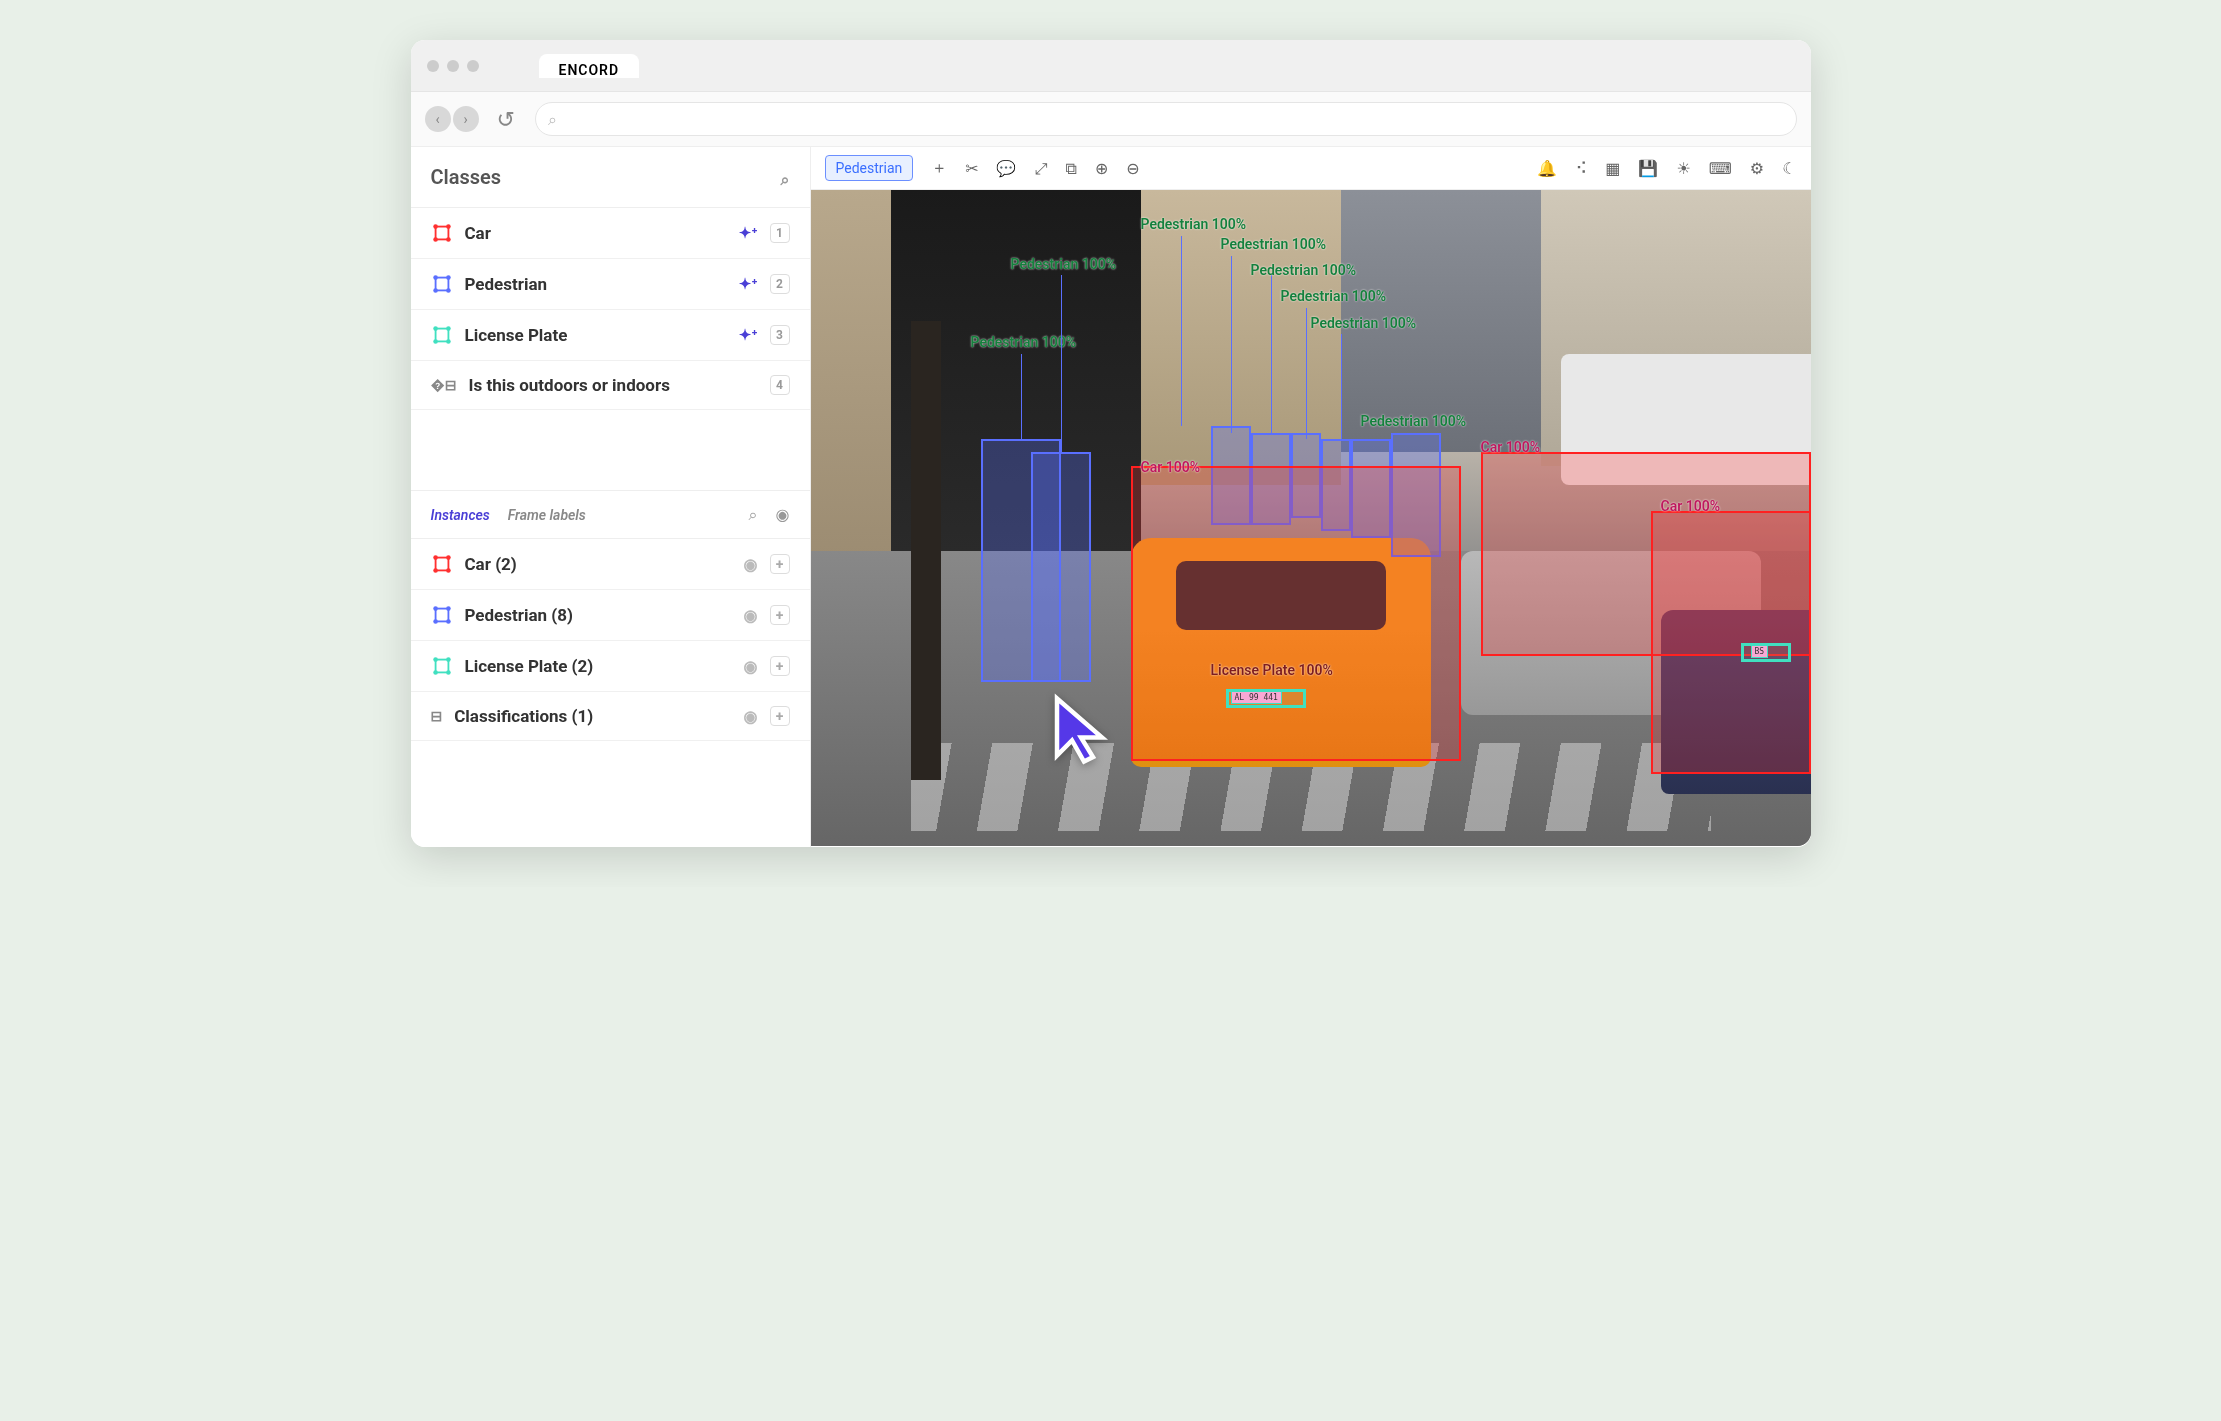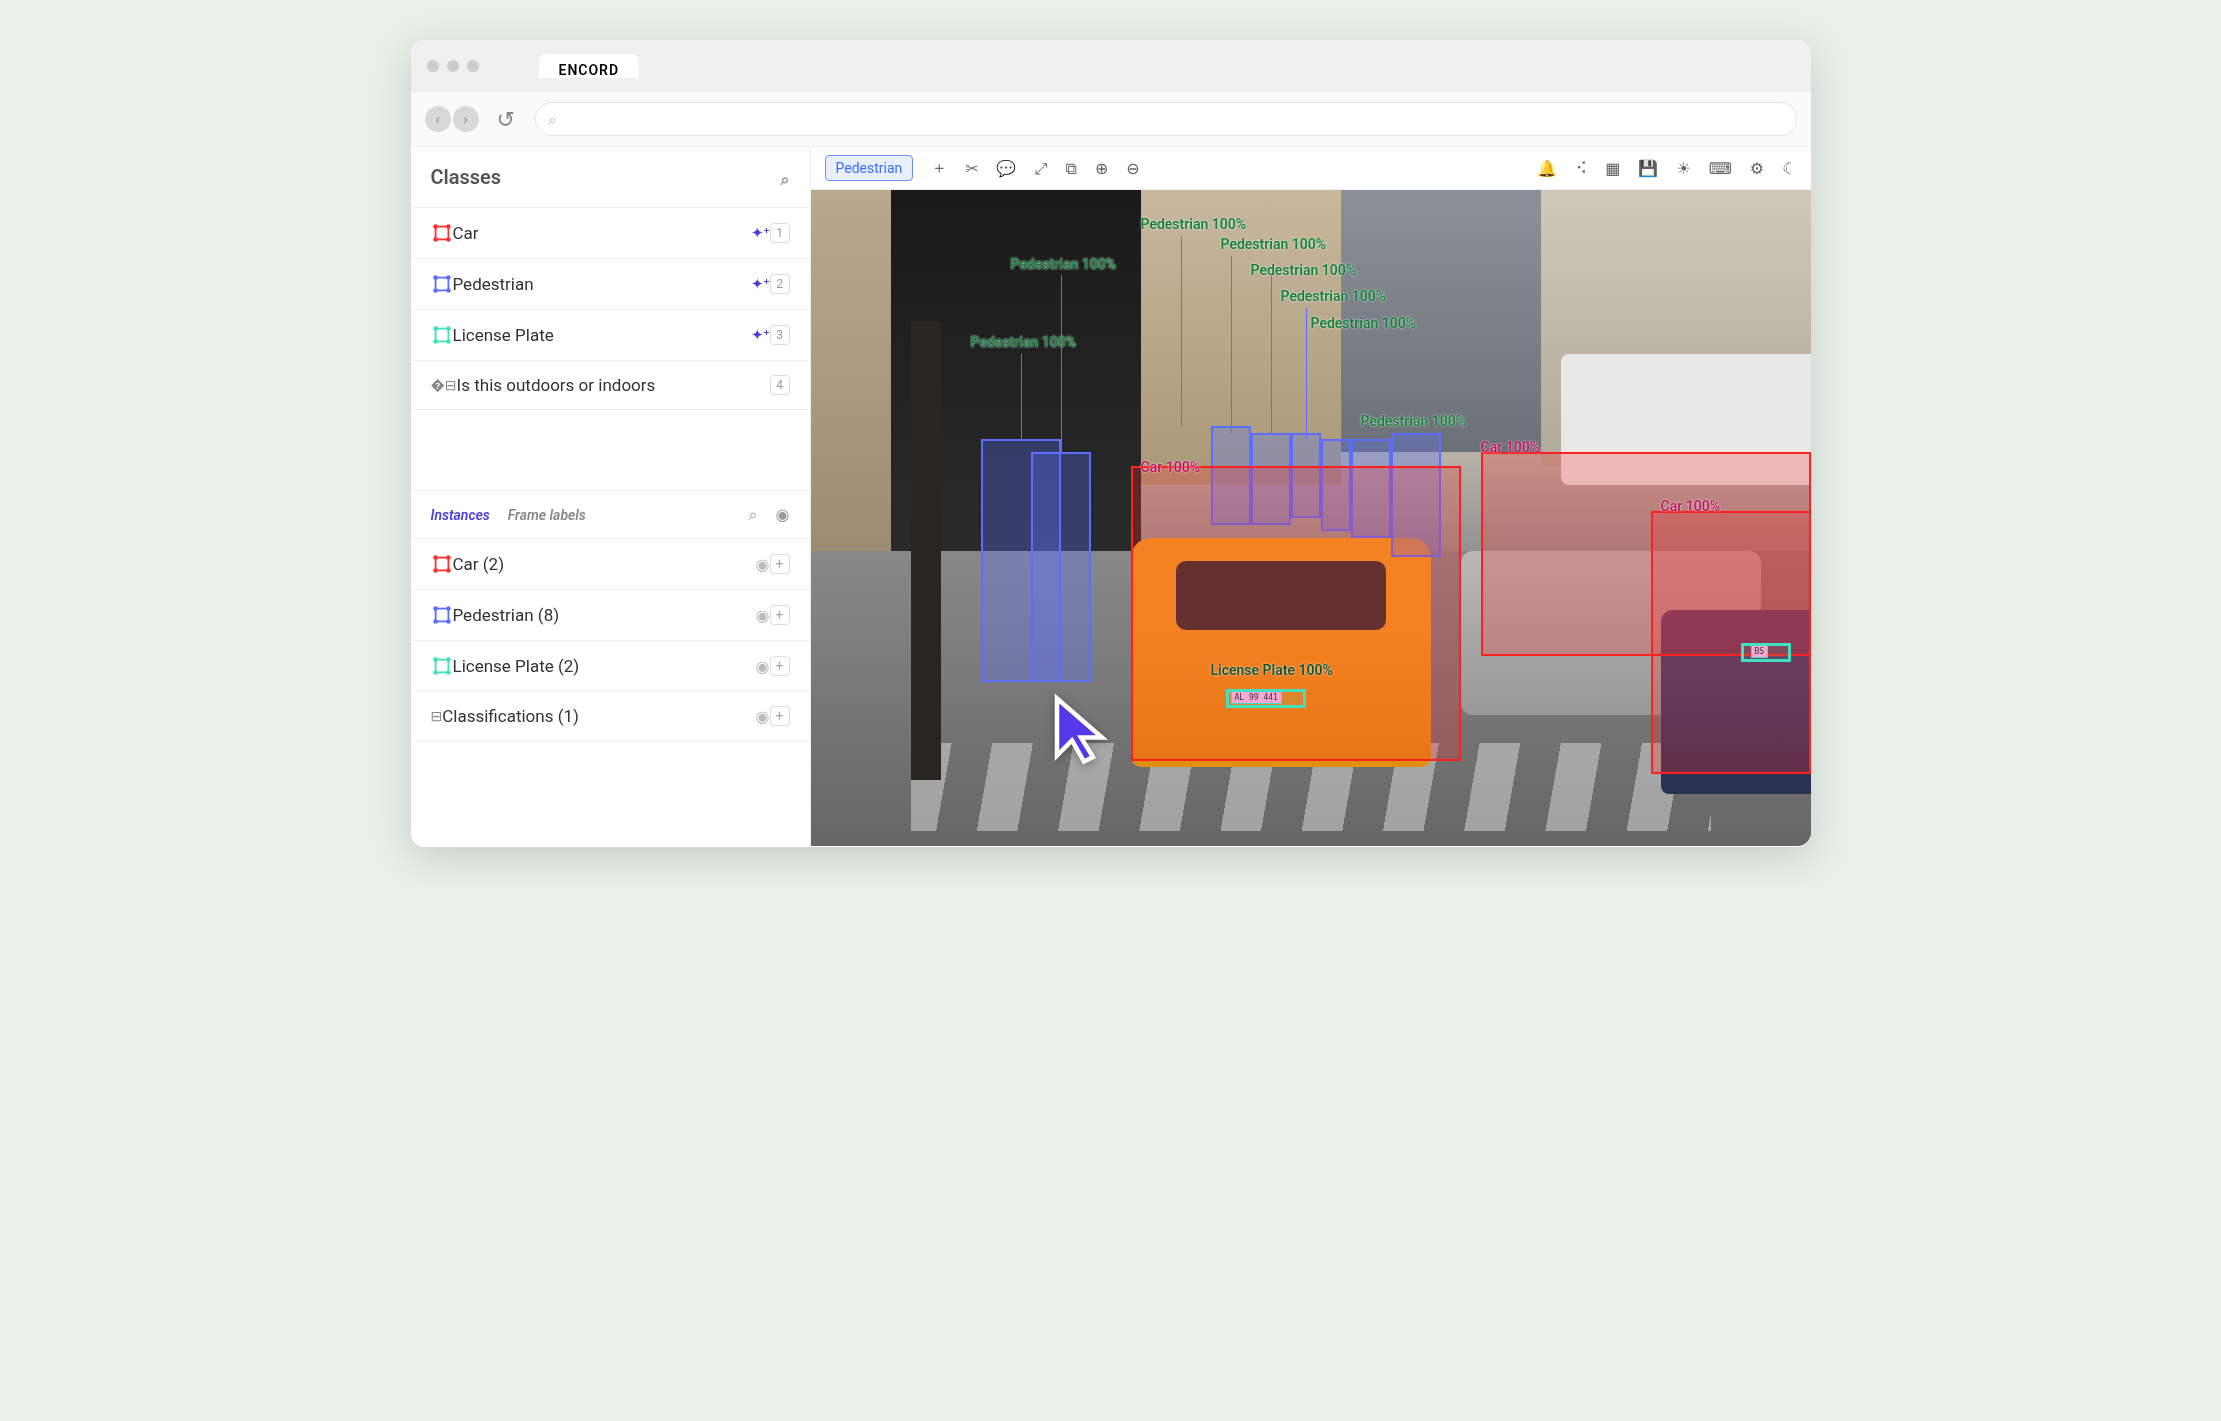--- a/index.html
+++ b/index.html
@@ -10,21 +10,21 @@
 .dot { width: 12px; height: 12px; border-radius: 50%; background: #ccc; }
 .tab { margin-left: 60px; background: #fff; padding: 8px 20px 0; border-radius: 8px 8px 0 0; font-weight: 600; letter-spacing: 1px; font-size: 14px; }
 .navbar { display:flex; align-items:center; padding:10px 14px; gap:10px; border-bottom:1px solid #eee; background:#fafafa; }
 .navbtn { width:26px; height:26px; border-radius:50%; background:#d8d8d8; display:flex; align-items:center; justify-content:center; color:#888; font-size:14px; }
 .navpair { display:flex; gap:2px; }
 .refresh { color:#888; font-size:22px; margin-left:8px; }
 .searchbar { flex:1; background:#fff; border:1px solid #e5e5e5; border-radius:18px; height:34px; display:flex; align-items:center; padding:0 12px; color:#bbb; margin-left:10px; }
 .content { display:flex; height:700px; }
 .sidebar { width:400px; border-right:1px solid #eee; display:flex; flex-direction:column; background:#fff; border-radius:0 0 0 14px; }
 .side-header { display:flex; align-items:flex-end; justify-content:space-between; padding:18px 20px; font-size:20px; font-weight:600; color:#555; border-bottom:1px solid #eee; }
-.class-row, .inst-row { display:flex; align-items:center; padding:14px 20px; border-bottom:1px solid #f0f0f0; font-size:17px; color:#333; }
+.class-row, .inst-row { display:flex; align-items:center; padding:14px 20px; border-bottom:1px solid #f0f0f0; gap:12px; font-size:17px; color:#333;font-weight:bold; }
 .bbox-icon { width:22px; height:22px; display:inline-block; }
 .bbox-icon svg { width:100%; height:100%; }
 .flex1 { flex:1; }
 .wand { color:#4a3fd6; font-size:15px; }
 .badge { border:1px solid #ddd; border-radius:4px; min-width:20px; height:20px; font-size:12px; display:flex; align-items:center; justify-content:center; color:#999; padding:0 4px; }
 .tree-icon { color:#888; font-size:14px; }
 .tabs-row { display:flex; align-items:center; padding:14px 20px; gap:18px; border-bottom:1px solid #eee; border-top:1px solid #eee; margin-top:80px; }
 .tabs-row .tabitem { font-size:14px; font-weight:600; color:#888;font-style:italic; }
 .tabs-row .tabitem.active { color:#4a3fd6; }
 .tabs-row .spacer { flex:1; }
@@ -56,21 +56,21 @@
 .silvercar { position:absolute; right:5%; bottom:20%; width:30%; height:25%; background:linear-gradient(180deg,#b8b8b8,#989898); border-radius:12px; }
 .bluecar { position:absolute; right:0; bottom:8%; width:15%; height:28%; background:linear-gradient(180deg,#3a4a7a,#2a3050); border-radius:12px 0 0 8px; }
 .post1 { position:absolute; left:10%; top:20%; width:3%; height:70%; background:#2a2520; }
 .annot-box { position:absolute; border:2px solid; }
 .annot-box.car { border-color:#ff2020; background:rgba(255,40,40,0.25); }
 .annot-box.ped { border-color:#5a6fff; background:rgba(90,111,255,0.3); }
 .annot-box.plate { border-color:#40e0c0; background:rgba(64,224,192,0.1); border-width:3px; }
 .annot-label { position:absolute; font-size:14px; font-weight:600; white-space:nowrap; text-shadow:0 0 2px #fff; }
 .annot-label.car { color:#be185d; }
 .annot-label.ped { color:#15803d; }
-.annot-label.plate { color:#14532d; }
+.annot-label.plate { color:#7f1d1d; }
 .leader { position:absolute; width:1px; background:#5a6fff; }
 .cursor { position:absolute; left:24%; bottom:11%; }
 .cursor svg { width:60px; height:80px; filter:drop-shadow(0 2px 4px rgba(0,0,0,0.3)); }
 .tooltip { position:absolute; left:30%; bottom:-40px; background:#5538e8; color:#fff; padding:20px 32px; border-radius:18px; font-size:38px; font-weight:500; display:flex; align-items:center; gap:16px; box-shadow:0 8px 24px rgba(85,56,232,0.4); z-index:10; }
 .tooltip .box-ic { width:36px; height:36px; }
 .tooltip .box-ic svg { width:100%; height:100%; }
 .plate-text { position:absolute; font-size:8px; background:#f9a8d4; color:#333; padding:1px 3px; font-family:monospace; border:1px solid #40e0c0; }
 </style>
 </head>
 <body>

